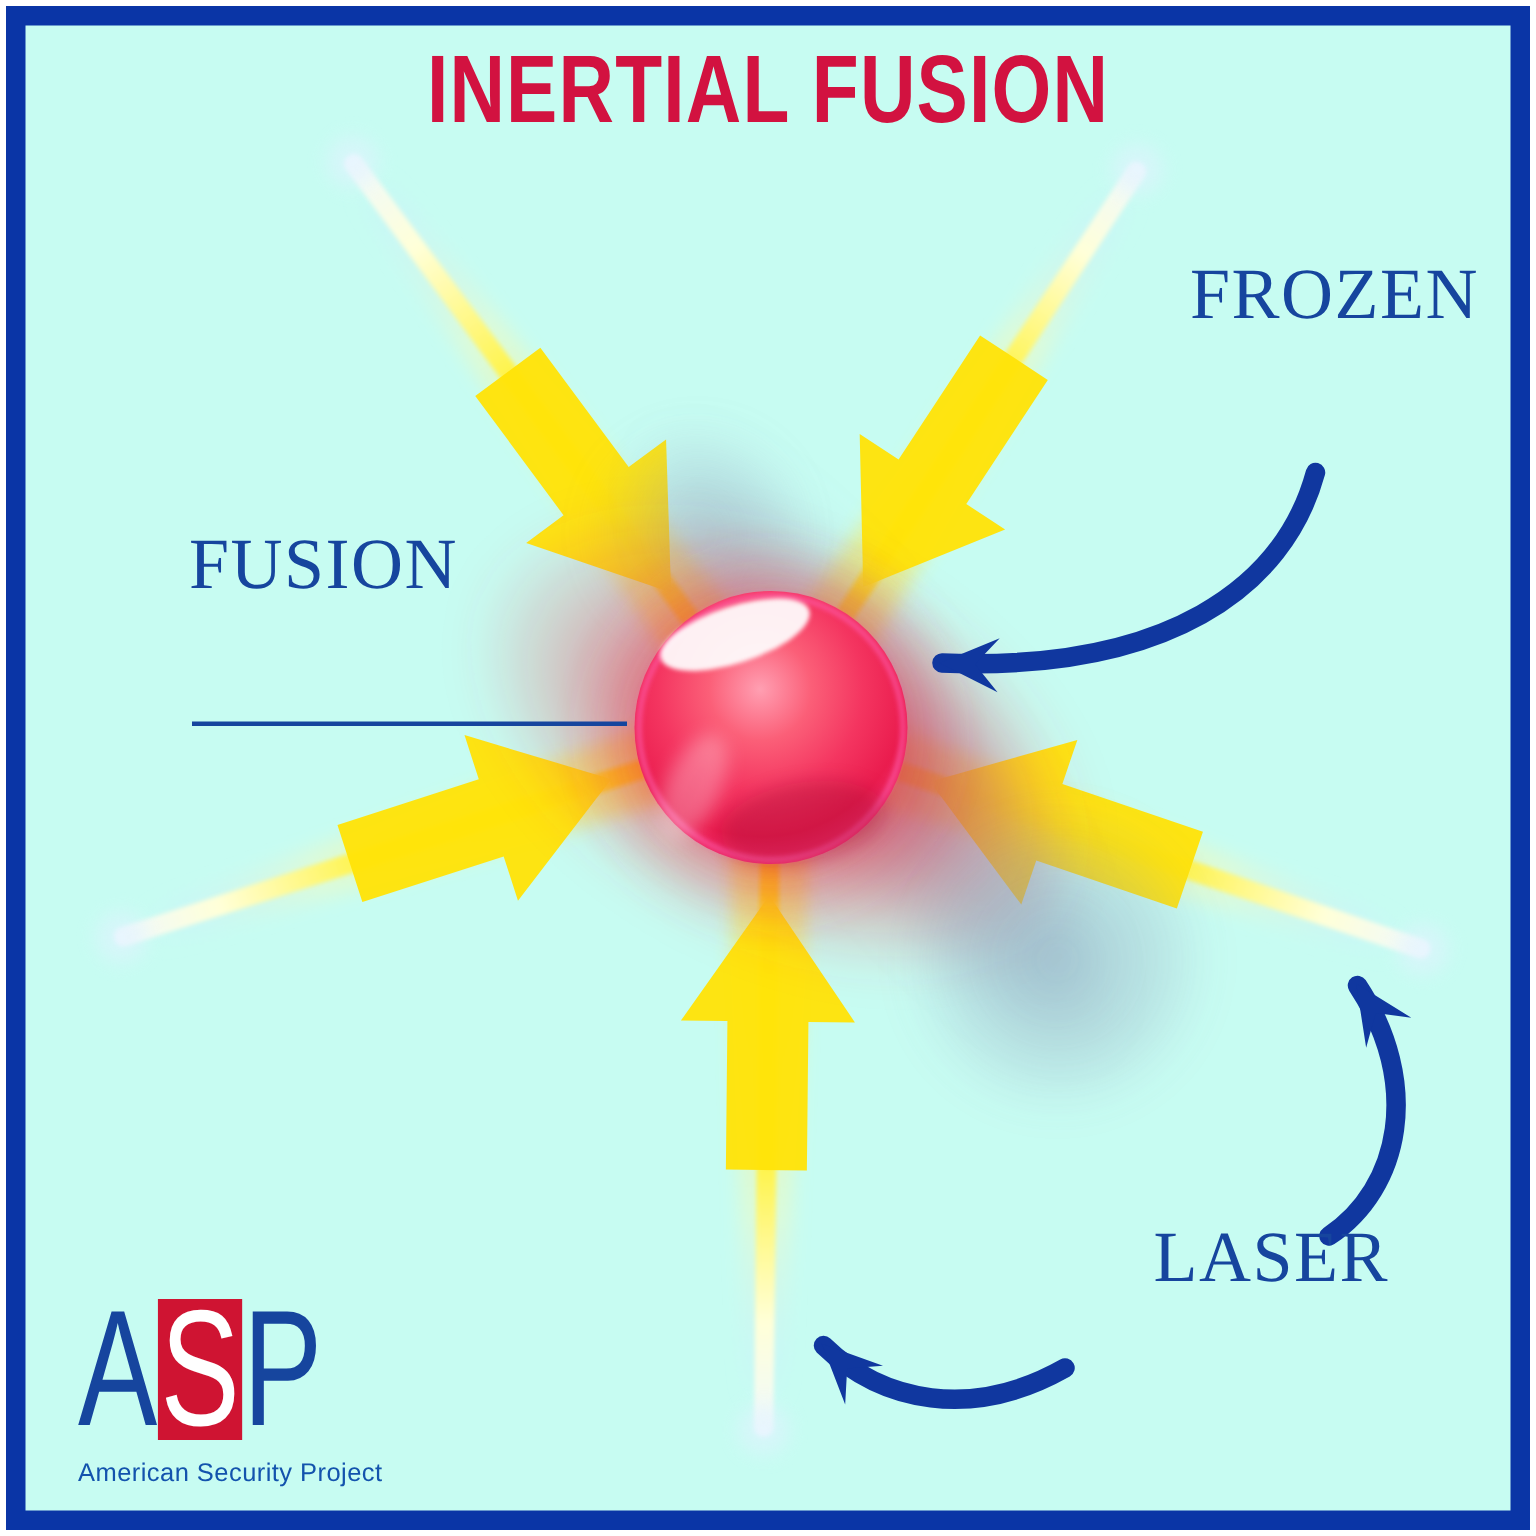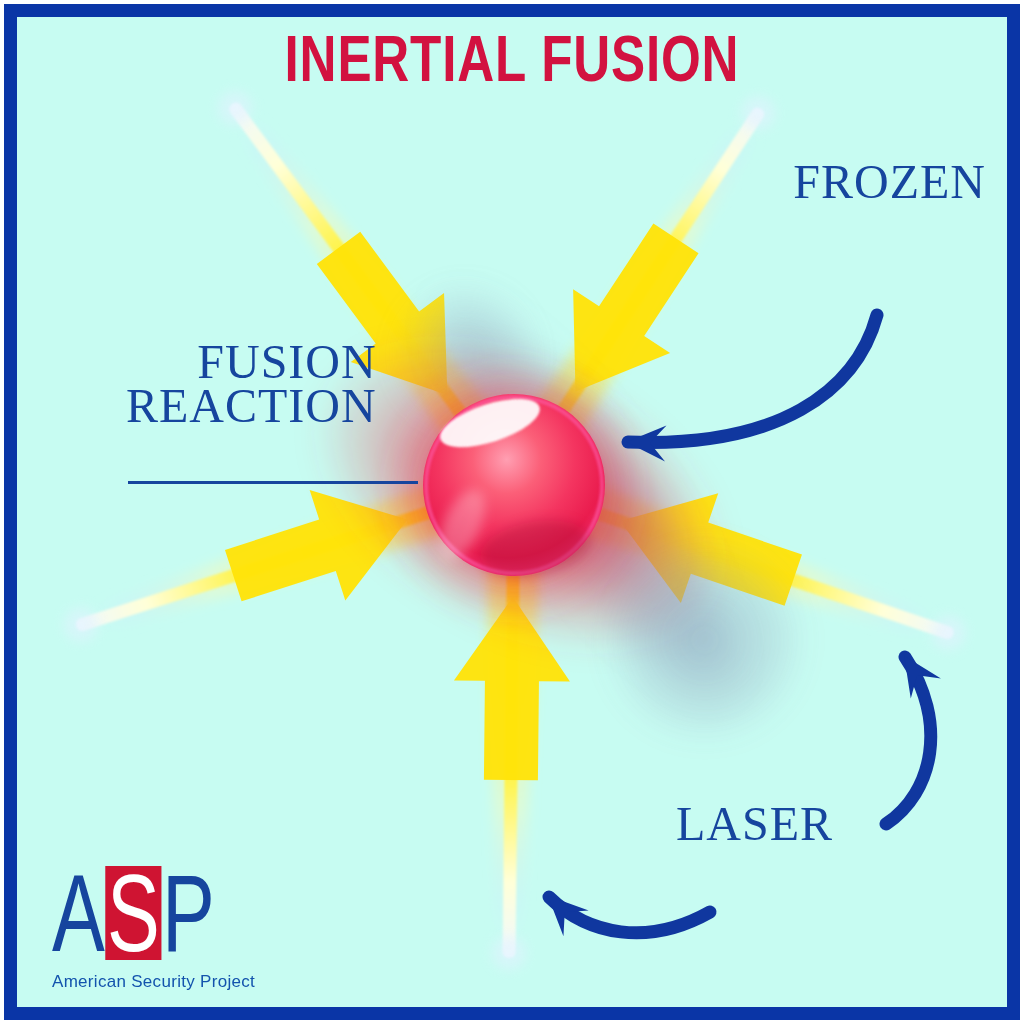--- a/index.html
+++ b/index.html
@@ -15,29 +15,29 @@
     box-sizing:border-box;
   }
   .scene{position:absolute; inset:0; z-index:1;}
   .beam-glow{fill:url(#gBeamGlow);}
   .beam-core{fill:url(#gBeamCore);}
   .beam-tip{fill:#e2f2ff; opacity:.55;}
   .ylw polygon{fill:var(--arrow-yellow,#ffe308); opacity:.96;}
   .blue-stroke{stroke:var(--arrow-blue,#10379f); stroke-width:13; fill:none; stroke-linecap:round;}
   .blue-fill{fill:var(--arrow-blue,#10379f);}
   .txt{position:absolute; z-index:2; color:var(--label-blue,#16459e);
-       font-family:"Liberation Serif", serif; font-size:48px; line-height:44px; letter-spacing:1px;}
+       font-family:"Liberation Serif", serif; font-size:48px; line-height:44px; letter-spacing:1px;margin-top:15px;}
   .title{
     position:absolute; z-index:2; left:0; right:0; top:22px; text-align:center;
     color:var(--title-red,#d21240); font:700 64px "Liberation Sans", sans-serif;
     transform:scaleX(.8); letter-spacing:1px;
   }
   .pellet-label{right:38px; top:160px; text-align:right;}
   .reaction-label{left:126px; top:340px; text-align:right;}
-  .laser-label{left:676px; width:250px; top:802px; text-align:left;}
+  .laser-label{left:676px; width:250px; top:802px; text-align:right;}
   .reaction-underline{
     position:absolute; z-index:2; left:128px; top:481px; width:290px; height:3px;
     background:var(--label-blue,#16459e);
   }
   .logo{position:absolute; z-index:2; left:52px; top:858px;}
   .logo-letters{
     display:flex; align-items:center;
     font-family:"Liberation Sans", sans-serif; font-size:110px; line-height:1; font-weight:400;
     color:var(--label-blue,#16459e);
     transform:scaleX(.72); transform-origin:left center;
@@ -173,21 +173,20 @@
 </svg>
 
 <div class="title">INERTIAL FUSION</div>
 
 <div class="txt pellet-label">
   <div>FROZEN</div>
 </div>
 
 <div class="txt reaction-label">
   <div>FUSION</div>
-  <div>REACTION</div>
 </div>
 <div class="reaction-underline"></div>
 
 <div class="txt laser-label">
   <div>LASER</div>
 </div>
 
 <div class="logo">
   <div class="logo-letters">
     <span>A</span>

